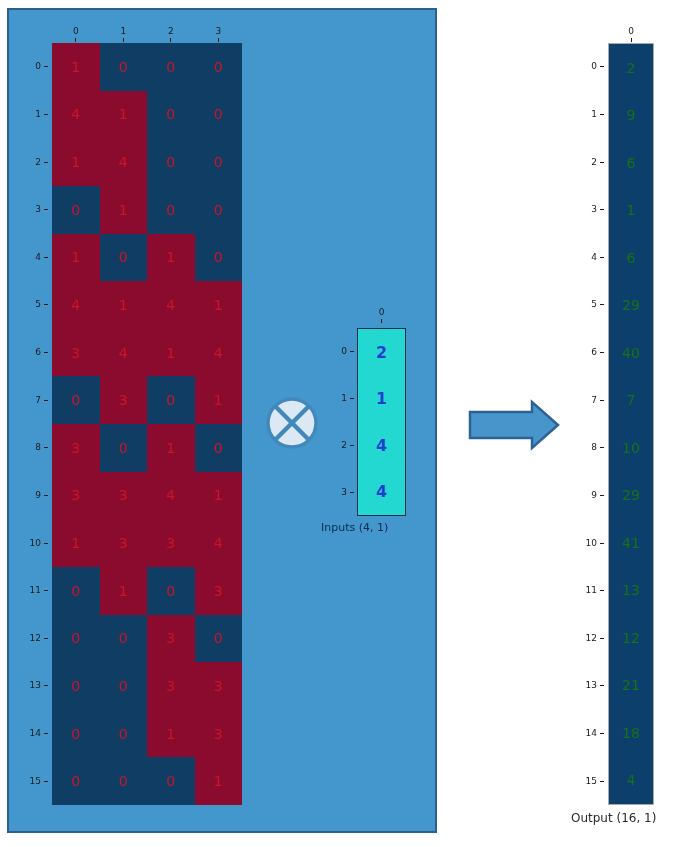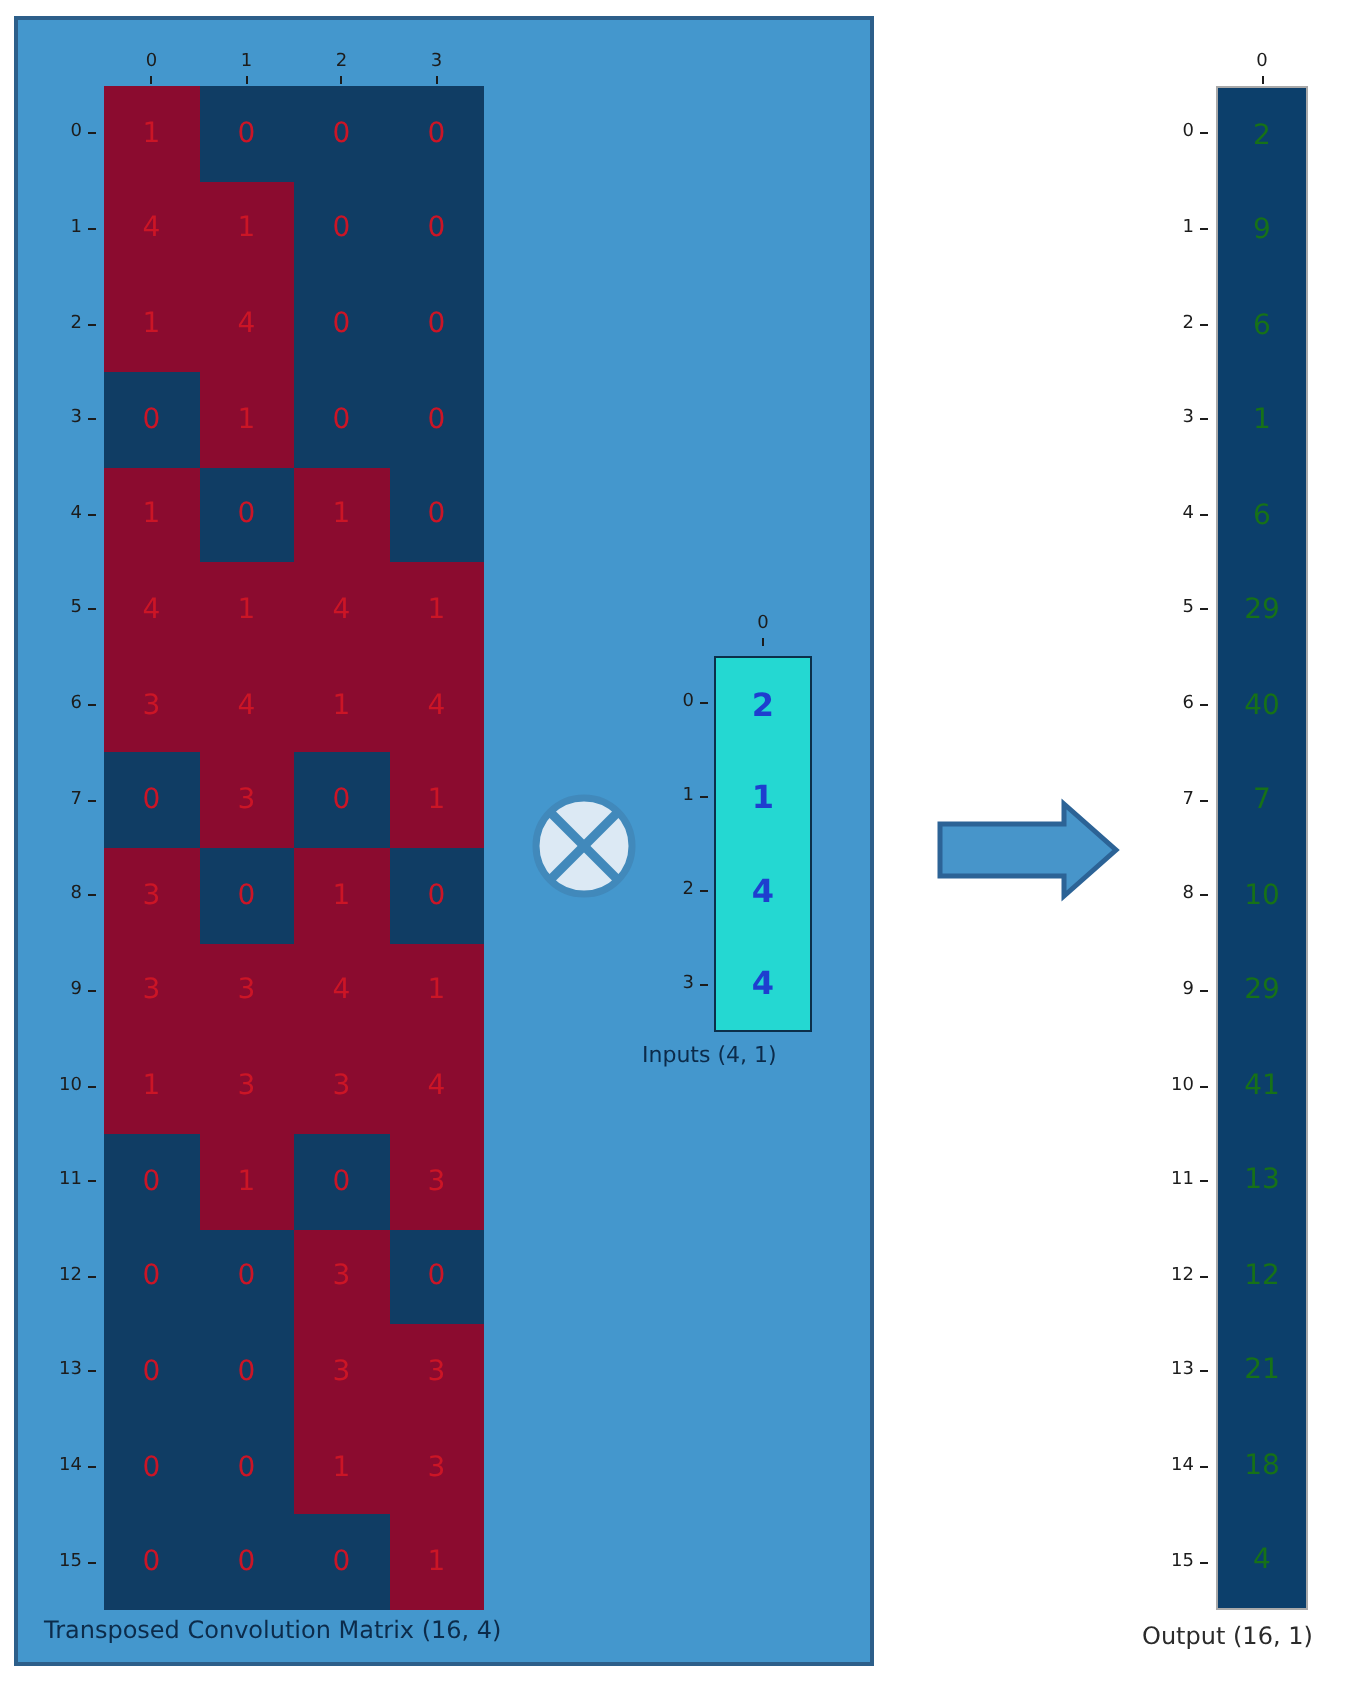--- a/index.html
+++ b/index.html
@@ -208,21 +208,20 @@
       <div class="m-cell nonzero">3</div>
       <div class="m-cell zero">0</div>
       <div class="m-cell zero">0</div>
       <div class="m-cell nonzero">1</div>
       <div class="m-cell nonzero">3</div>
       <div class="m-cell zero">0</div>
       <div class="m-cell zero">0</div>
       <div class="m-cell zero">0</div>
       <div class="m-cell nonzero">1</div>
     </div>
-  <div id="matrix-title" class="fig-label">Transposed Convolution Matrix (16, 4)</div>
 
   <svg id="operator" viewBox="0 0 54 54">
     <circle cx="27" cy="27" r="24" style="fill:var(--operator-fill); stroke:var(--operator-stroke); stroke-width:3.5;"></circle>
     <line x1="10.5" y1="10.5" x2="43.5" y2="43.5" style="stroke:var(--operator-stroke); stroke-width:4.5;"></line>
     <line x1="43.5" y1="10.5" x2="10.5" y2="43.5" style="stroke:var(--operator-stroke); stroke-width:4.5;"></line>
   </svg>
 
   <div id="in-coltick" class="col-ticks">
       <div class="col-tick">
         <span class="tick-label">0</span>

